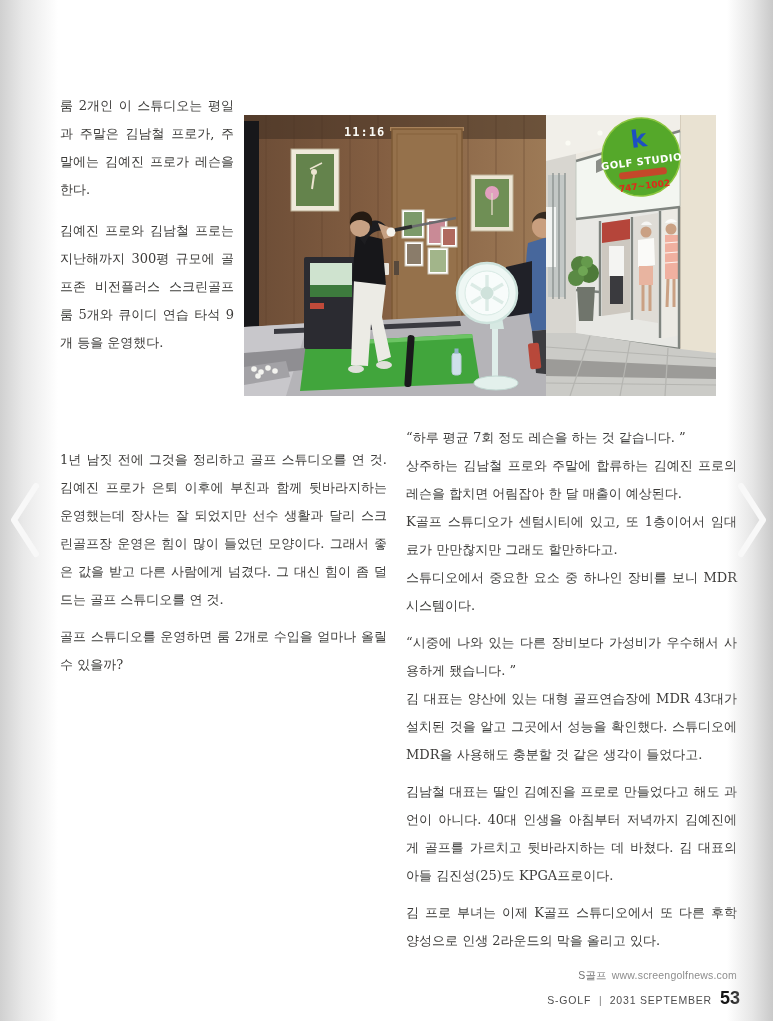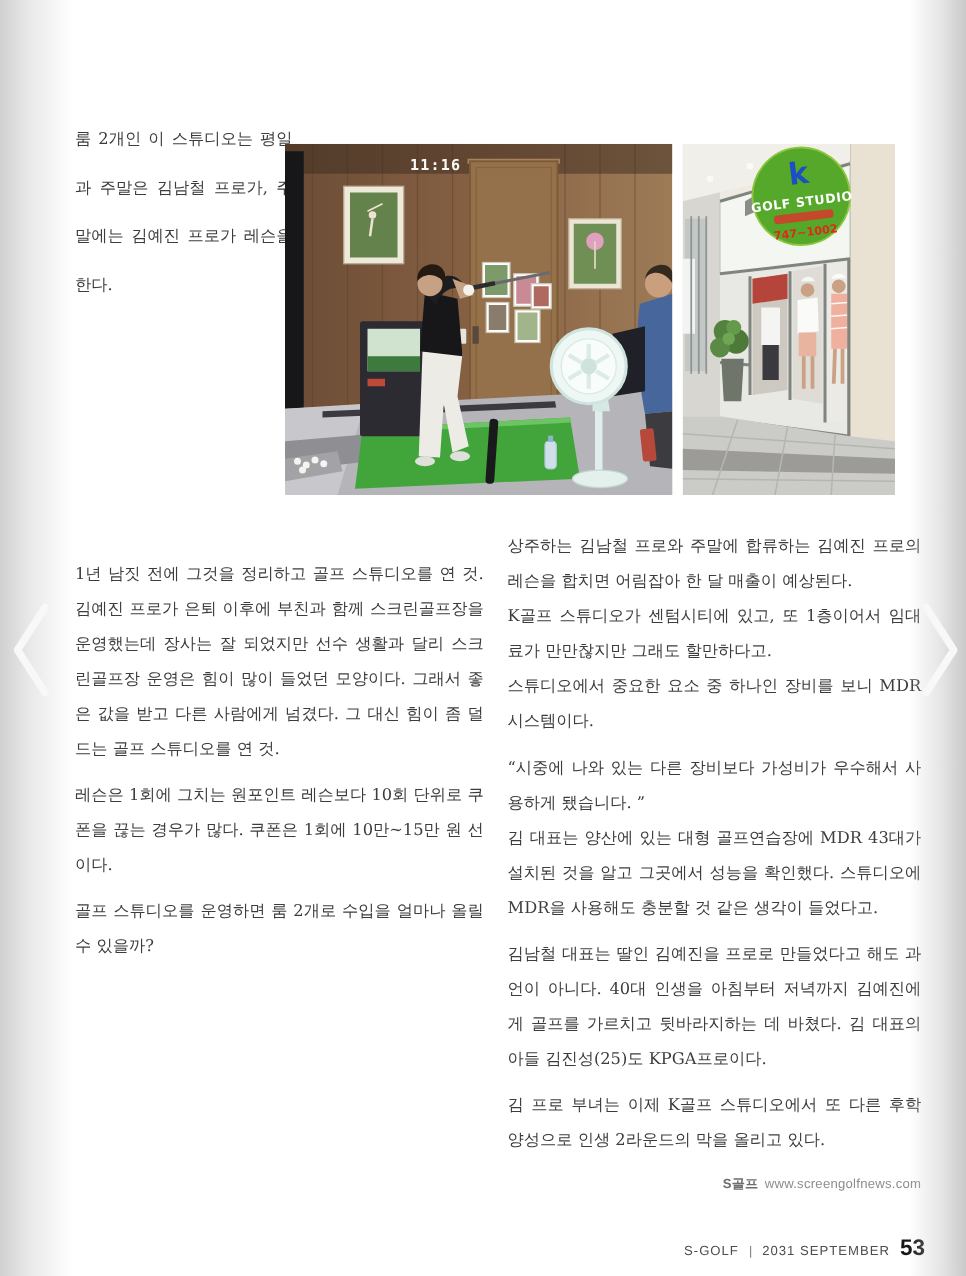--- a/index.html
+++ b/index.html
@@ -12,49 +12,50 @@
   .edge-left{left:0;width:58px;background:linear-gradient(to right,#d0d0d0 0%,rgba(214,214,214,0.55) 40%,rgba(255,255,255,0) 100%);}
   .edge-right{right:0;width:46px;background:linear-gradient(to left,#c9c9c9 0%,rgba(205,205,205,0.5) 45%,rgba(255,255,255,0) 100%);}
   .nav-btn{position:absolute;width:44px;height:84px;background:transparent;border:none;padding:0;cursor:pointer;}
   .nav-prev{left:4px;top:478px;}
   .nav-next{right:0px;top:478px;}
 
   
   .col{position:absolute;color:#3d3c3a;text-align:justify;}
   .col p{margin:0 0 9px 0;}
   .col p.tight{margin-bottom:0;}
-  .intro-col{left:60px;top:92px;width:174px;font-size:13px;line-height:39px;}
+  .intro-col{left:60px;top:92px;width:174px;font-size:13px;line-height:28px;}
   .intro-col p.gap{margin-bottom:13px;}
   .col-left{left:60px;top:446px;width:327px;font-size:13px;line-height:28px;}
   .col-right{left:406px;top:424px;width:331px;font-size:13px;line-height:28px;}
 
   .byline{margin-top:6px;text-align:right;font-family:"Liberation Sans",sans-serif;
           font-size:10.5px;color:#8d8d8d;letter-spacing:.2px;}
-  .byline .src{color:#6e6e6e;font-weight:bold;margin-right:5px;}
+  .byline .src{color:#6e6e6e;font-weight:normal;margin-right:5px;}
 
   
   .photo{position:absolute;overflow:hidden;}
   .photo svg{display:block;}
-  .photo1{left:228px;top:115px;width:310px;height:326px;}
+  .photo1{left:244px;top:115px;width:310px;height:326px;}
   .photo2{left:546px;top:115px;width:170px;height:281px;}
 
   
   .page-footer{position:absolute;right:33px;bottom:12px;display:flex;align-items:baseline;gap:8px;
                font-family:"Liberation Sans",sans-serif;color:#4d4d4d;}
   .page-footer .mag,.page-footer .issue{font-size:10.5px;letter-spacing:.8px;}
   .page-footer .sep{font-size:10px;color:#7a7a7a;}
   .page-footer .num{font-size:18px;font-weight:bold;color:#161616;letter-spacing:0;}
 </style>
 </head>
 <body>
 
 <div class="page">
 
   <div class="col intro-col">
     <p class="gap">룸 2개인 이 스튜디오는 평일과 주말은 김남철 프로가, 주말에는 김예진 프로가 레슨을 한다.</p>
+    <p class="tight">김예진 프로와 김남철 프로는 지난해까지 300평 규모에 골프존 비전플러스 스크린골프 룸 5개와 큐이디 연습 타석 9개 등을 운영했다.</p>
   </div>
 
   <div class="photo photo1">
     <svg width="310" height="281" viewBox="0 0 310 281">
       <defs>
         <linearGradient id="wood" x1="0" y1="0" x2="1" y2="0">
           <stop offset="0" stop-color="#6b4c36"></stop>
             <stop offset="0.45" stop-color="#845f42"></stop>
             <stop offset="1" stop-color="#9e7b57"></stop>
         </linearGradient>
@@ -266,26 +267,26 @@
         <circle cx="95" cy="42" r="39" fill="#55a82a" stroke="#8cc63f" stroke-width="1.5"></circle>
         <text x="95" y="32" text-anchor="middle" font-size="24" font-weight="bold" fill="#1d4fc4" style="font-family:'DejaVu Sans',sans-serif">k</text>
         <text x="95" y="50" text-anchor="middle" font-size="10" font-weight="bold" fill="#ffffff" letter-spacing="0.5" style="font-family:'DejaVu Sans',sans-serif">GOLF STUDIO</text>
         <rect x="71" y="55" width="48" height="7" rx="3" fill="#d8372a" opacity="0.85"></rect>
         <text x="95" y="74" text-anchor="middle" font-size="9" font-weight="bold" fill="#e0291a" style="font-family:'DejaVu Sans',sans-serif">747~1002</text>
       </g>
     </svg>
   </div>
 
   <div class="col col-left">
-    <p>1년 남짓 전에 그것을 정리하고 골프 스튜디오를 연 것. 김예진 프로가 은퇴 이후에 부친과 함께 스크린골프장을 운영했는데 장사는 잘 되었지만 선수 생활과 달리 스크린골프장 운영은 힘이 많이 들었던 모양이다. 그래서 좋은 값을 받고 다른 사람에게 넘겼다. 그 대신 힘이 좀 덜 드는 골프 스튜디오를 연 것.</p>
-    <p>레슨은 1회에 그치는 원포인트 레슨보다 10회 단위로 쿠폰을 끊는 경우가 많다. 쿠폰은 1회에 10만~15만 원 선이다.</p>
+    <p>1년 남짓 전에 그것을 정리하고 골프 스튜디오를 연 것. 김예진 프로가 은퇴 이후에 부친과 함께 뒷바라지하는 운영했는데 장사는 잘 되었지만 선수 생활과 달리 스크린골프장 운영은 힘이 많이 들었던 모양이다. 그래서 좋은 값을 받고 다른 사람에게 넘겼다. 그 대신 힘이 좀 덜 드는 골프 스튜디오를 연 것.</p>
     <p>골프 스튜디오를 운영하면 룸 2개로 수입을 얼마나 올릴 수 있을까?</p>
   </div>
 
   <div class="col col-right">
+    <p class="tight">“하루 평균 7회 정도 레슨을 하는 것 같습니다. ”</p>
     <p class="tight">상주하는 김남철 프로와 주말에 합류하는 김예진 프로의 레슨을 합치면 어림잡아 한 달 매출이 예상된다.</p>
     <p class="tight">K골프 스튜디오가 센텀시티에 있고, 또 1층이어서 임대료가 만만찮지만 그래도 할만하다고.</p>
     <p>스튜디오에서 중요한 요소 중 하나인 장비를 보니 MDR시스템이다.</p>
     <p class="tight">“시중에 나와 있는 다른 장비보다 가성비가 우수해서 사용하게 됐습니다. ”</p>
     <p>김 대표는 양산에 있는 대형 골프연습장에 MDR 43대가 설치된 것을 알고 그곳에서 성능을 확인했다. 스튜디오에 MDR을 사용해도 충분할 것 같은 생각이 들었다고.</p>
     <p>김남철 대표는 딸인 김예진을 프로로 만들었다고 해도 과언이 아니다. 40대 인생을 아침부터 저녁까지 김예진에게 골프를 가르치고 뒷바라지하는 데 바쳤다. 김 대표의 아들 김진성(25)도 KPGA프로이다.</p>
     <p class="tight">김 프로 부녀는 이제 K골프 스튜디오에서 또 다른 후학 양성으로 인생 2라운드의 막을 올리고 있다.</p>
     <div class="byline">
       <span class="src">S골프</span><span>www.screengolfnews.com</span>
     </div>

